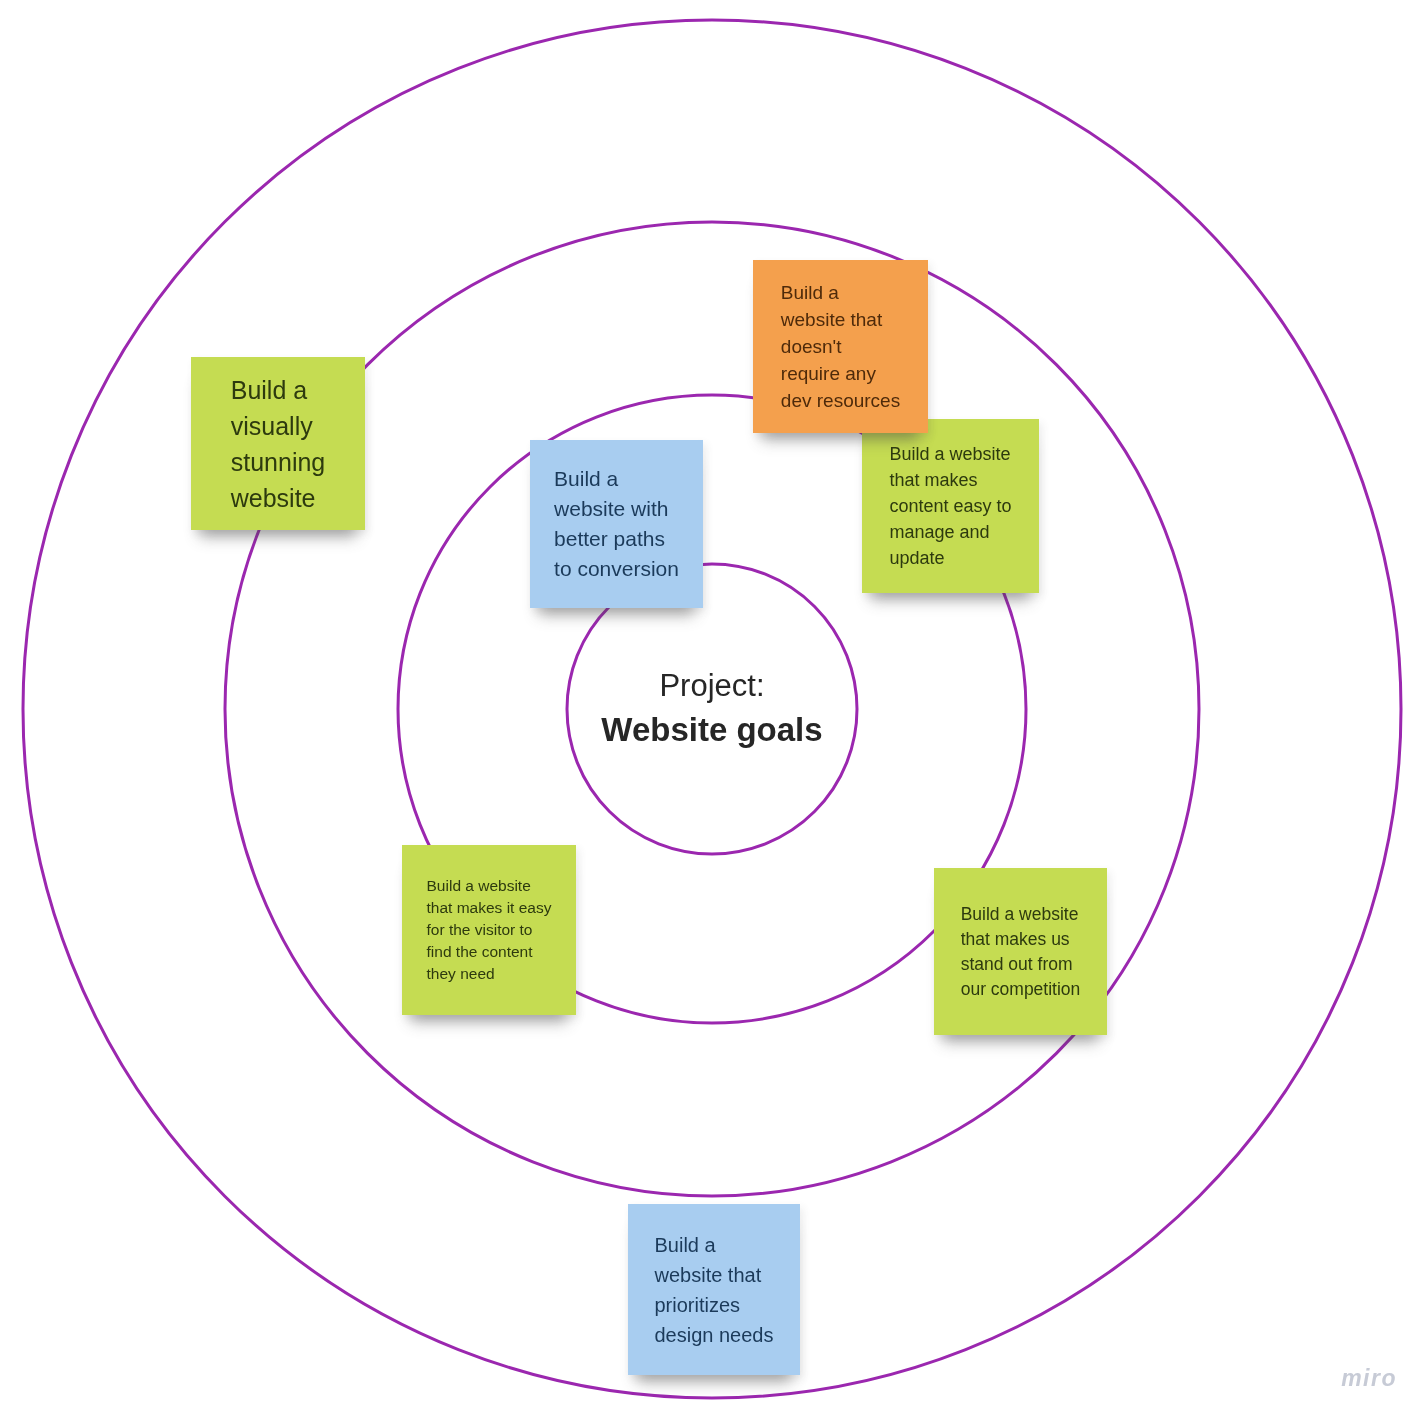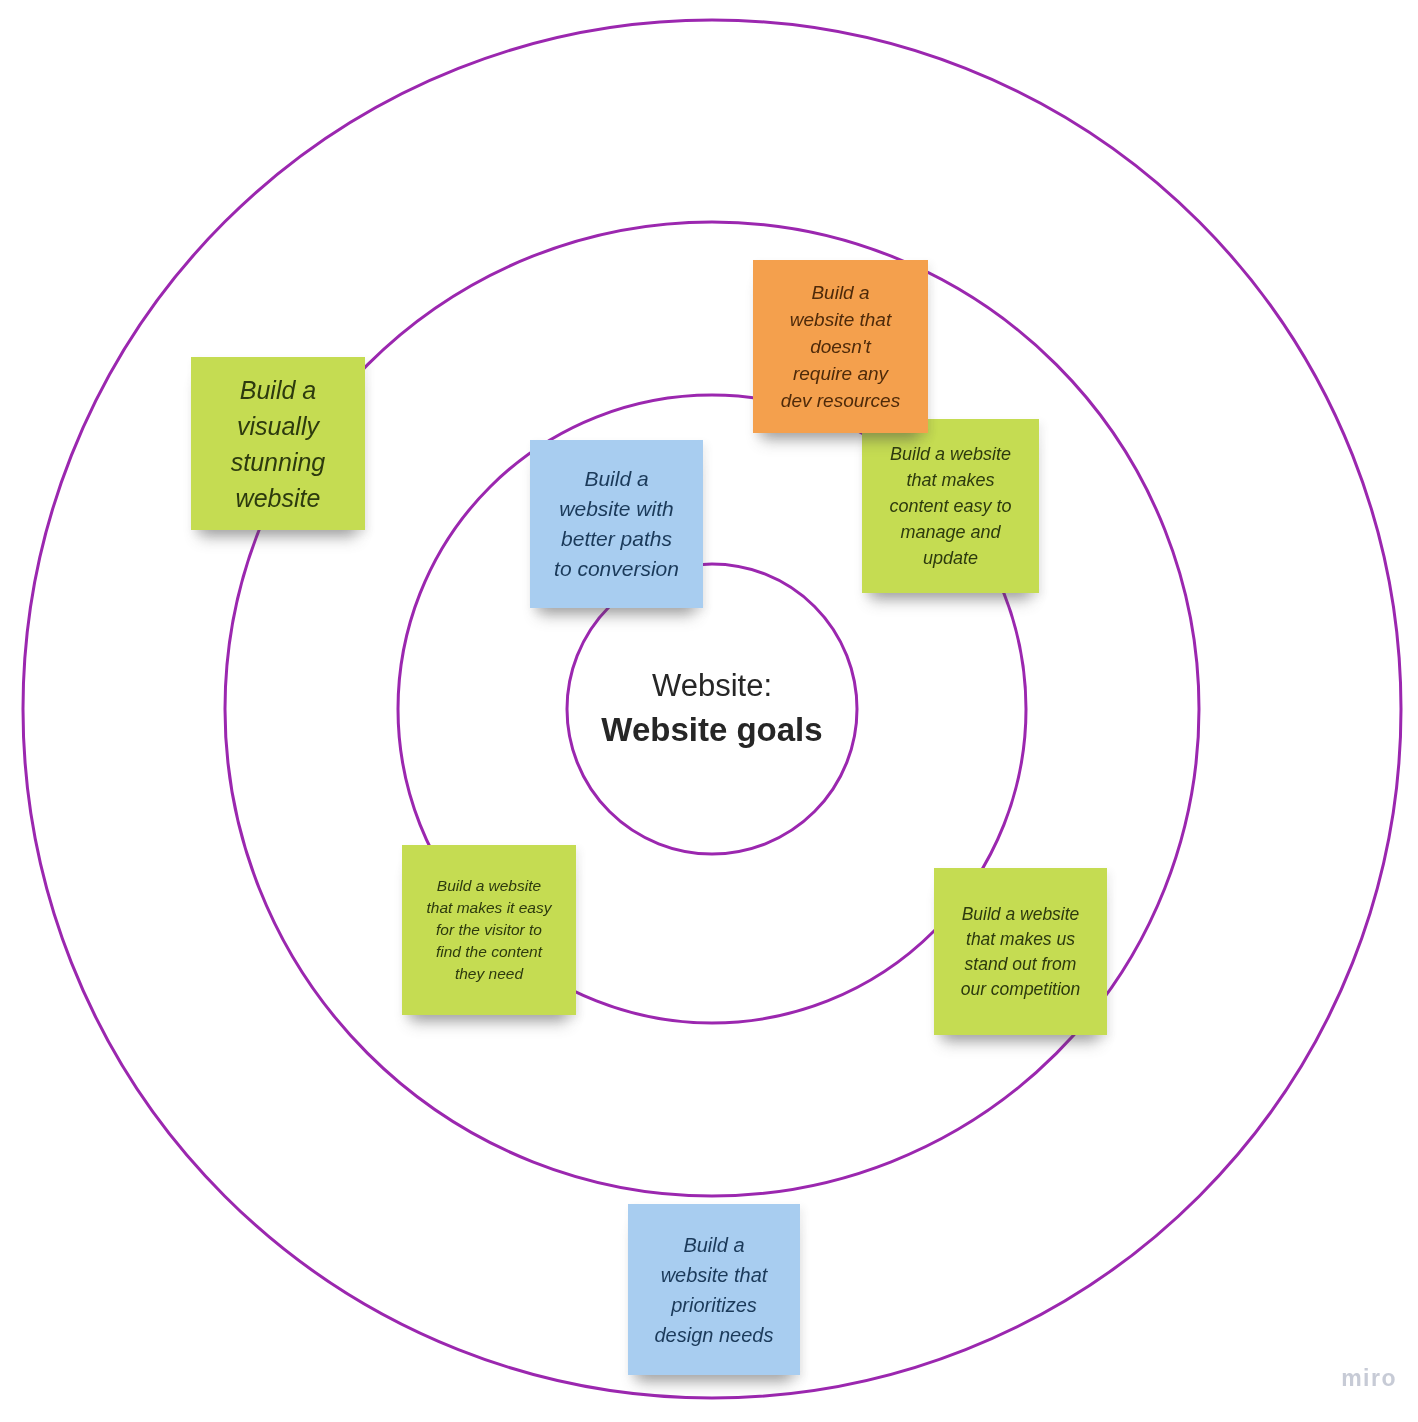--- a/index.html
+++ b/index.html
@@ -18,54 +18,53 @@
     transform: translate(-50%, -50%);
     text-align: center; color: #262626; z-index: 1;
     white-space: nowrap;
   }
   .center-line1 { font-size: 31px; font-weight: 400; line-height: 43px; }
   .center-line2 { font-size: 33px; font-weight: 700; line-height: 45px; }
 
   .note {
     position: absolute;
     display: flex; align-items: center; justify-content: center;
-    text-align: center;
+    text-align: left;
     box-shadow: 0 16px 14px -9px rgba(70,70,70,0.45), 3px 4px 8px rgba(70,70,70,0.10);
-    font-style: italic;
   }
   .note-text { white-space: pre-line; }
 
   .note1 { left: 753px; top: 260px; width: 175px; height: 173px; z-index: 4; font-size: 19px;   line-height: 27px; }
   .note2 { left: 191px; top: 357px; width: 174px; height: 173px; z-index: 2; font-size: 25px;   line-height: 36px; }
   .note3 { left: 530px; top: 440px; width: 173px; height: 168px; z-index: 2; font-size: 21px;   line-height: 30px; }
   .note4 { left: 862px; top: 419px; width: 177px; height: 174px; z-index: 3; font-size: 18px;   line-height: 26px; }
   .note5 { left: 402px; top: 845px; width: 174px; height: 170px; z-index: 2; font-size: 15.5px; line-height: 22px; }
   .note6 { left: 934px; top: 868px; width: 173px; height: 167px; z-index: 2; font-size: 17.5px; line-height: 25px; }
   .note7 { left: 628px; top: 1204px; width: 172px; height: 171px; z-index: 2; font-size: 20px;  line-height: 30px; }
 
   .watermark {
     position: absolute; right: 21px; bottom: 30px;
     font-size: 23px; font-weight: 700;
-    color: #C7CBD6; letter-spacing: 1.5px; z-index: 5;
+    color: #C7CBD6; letter-spacing: 1.5px; z-index: 5; font-style: italic;
   }
 </style>
 </head>
 <body>
 
 <div class="board">
 
   <svg class="rings" width="1418" height="1422" viewBox="0 0 1418 1422">
     <circle class="ring" cx="712" cy="709" r="689" fill="none" stroke-width="3" stroke="#9B27AF"></circle>
     <circle class="ring" cx="712" cy="709" r="487" fill="none" stroke-width="3" stroke="#9B27AF"></circle>
     <circle class="ring" cx="712" cy="709" r="314" fill="none" stroke-width="3" stroke="#9B27AF"></circle>
     <circle class="ring" cx="712" cy="709" r="145" fill="none" stroke-width="3" stroke="#9B27AF"></circle>
   </svg>
 
   <div class="center-label">
-    <div class="center-line1">Website:</div>
+    <div class="center-line1">Project:</div>
     <div class="center-line2">Website goals</div>
   </div>
 
   <div class="note note1" style="background: rgb(244, 160, 77); color: rgb(78, 42, 10);">
     <div class="note-text">Build a
 website that
 doesn't
 require any
 dev resources</div>
   </div>

